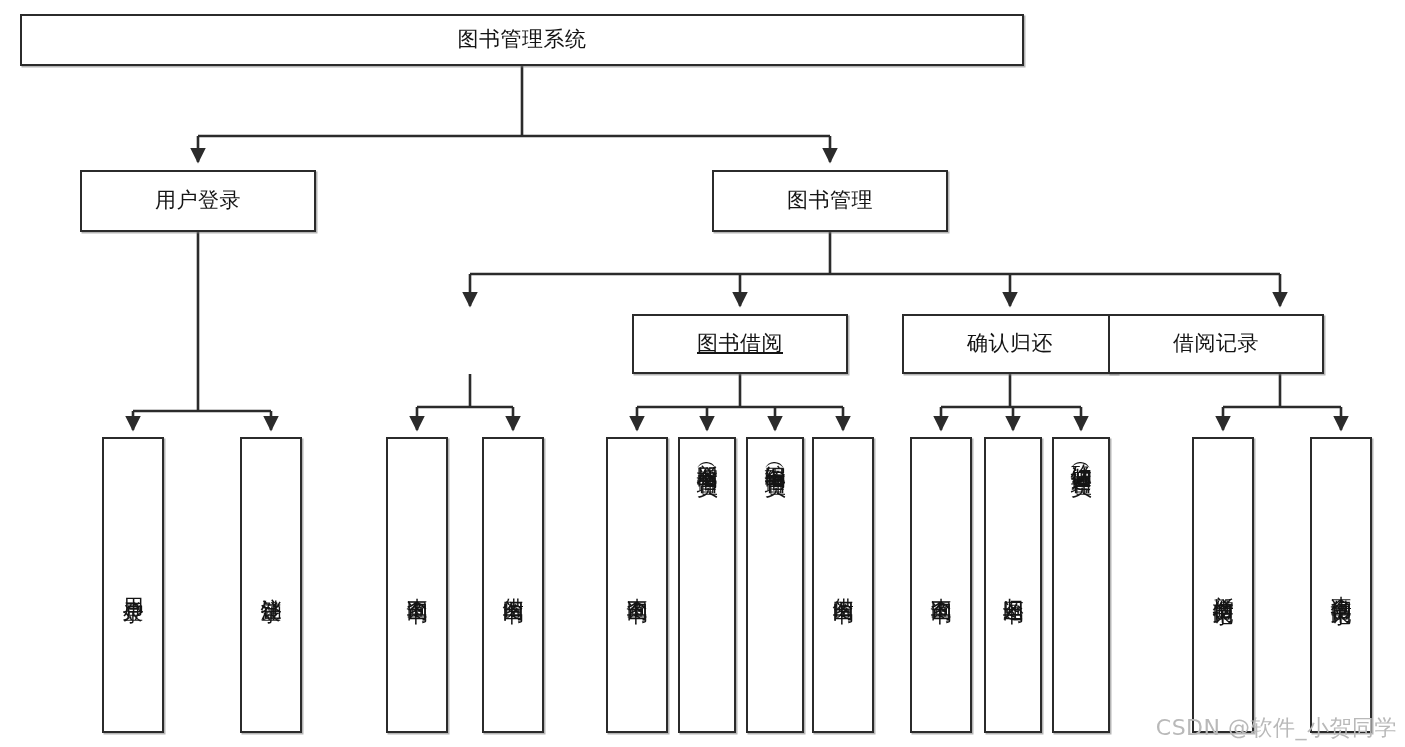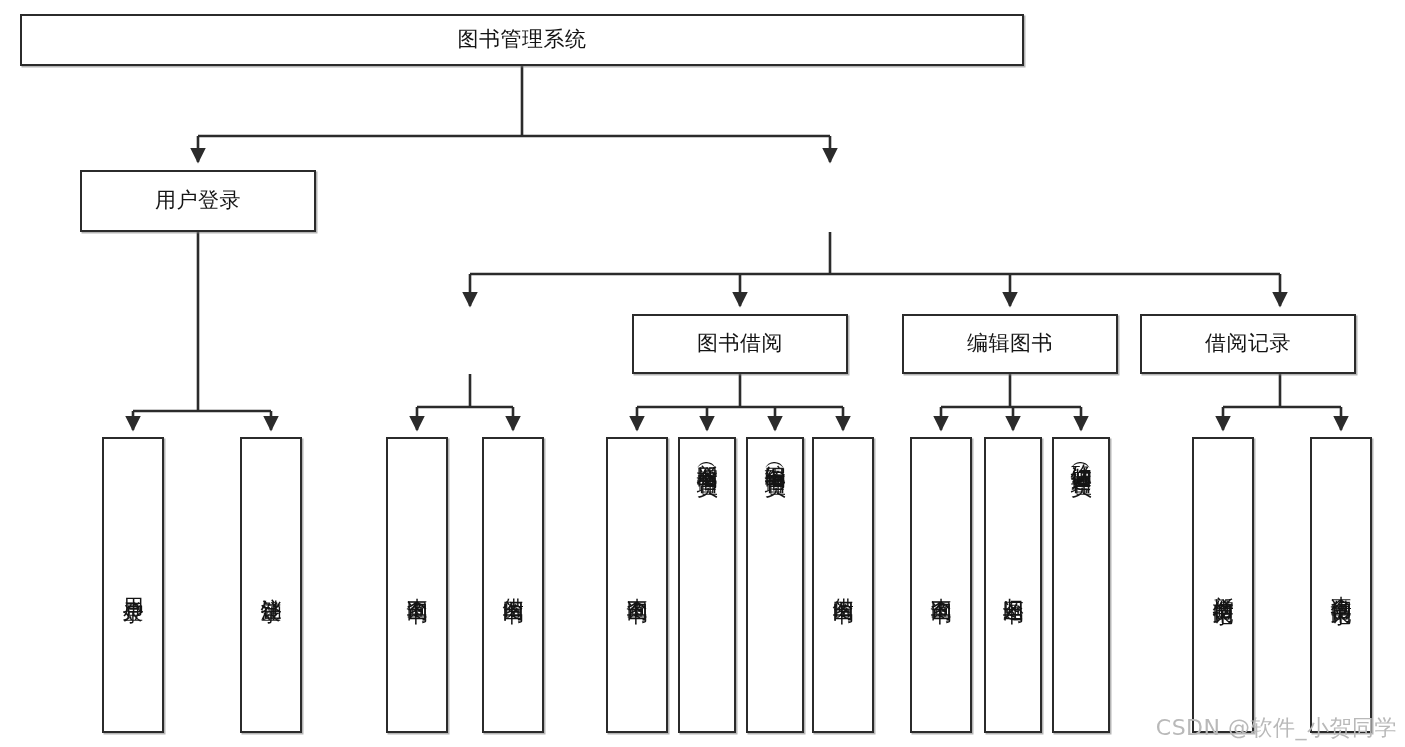--- a/index.html
+++ b/index.html
@@ -131,28 +131,31 @@
     </g>
   </svg>
 
   <div class="node h" style="left:20px; top:14px; width:1004px; height:52px;">
     <span class="lbl">图书管理系统</span>
   </div>
 
   <div class="node h" style="left:80px; top:170px; width:236px; height:62px;">
     <span class="lbl">用户登录</span>
   </div>
-
-  <div class="node h" style="left:632px; top:314px; width:216px; height:60px;">
+  <div class="node h" style="left:712px; top:170px; width:236px; height:62px;">
+    <span class="lbl">图书管理</span>
+  </div>
+
+  <div class="node h" style="left:632px; top:314px; width:216px; height:60px;text-decoration:underline;">
     <span class="lbl">图书借阅</span>
   </div>
   <div class="node h" style="left:902px; top:314px; width:216px; height:60px;">
-    <span class="lbl">编辑图书</span>
-  </div>
-  <div class="node h" style="left:1140px; top:314px; width:216px; height:60px;">
+    <span class="lbl">确认归还</span>
+  </div>
+  <div class="node h" style="left:1108px; top:314px; width:216px; height:60px;">
     <span class="lbl">借阅记录</span>
   </div>
 
   <div class="node v mid" style="left:102px; top:437px; width:62px; height:296px;">
     <span class="lbl">用户登录</span>
   </div>
   <div class="node v mid" style="left:240px; top:437px; width:62px; height:296px;">
     <span class="lbl">注销登录</span>
   </div>
 

